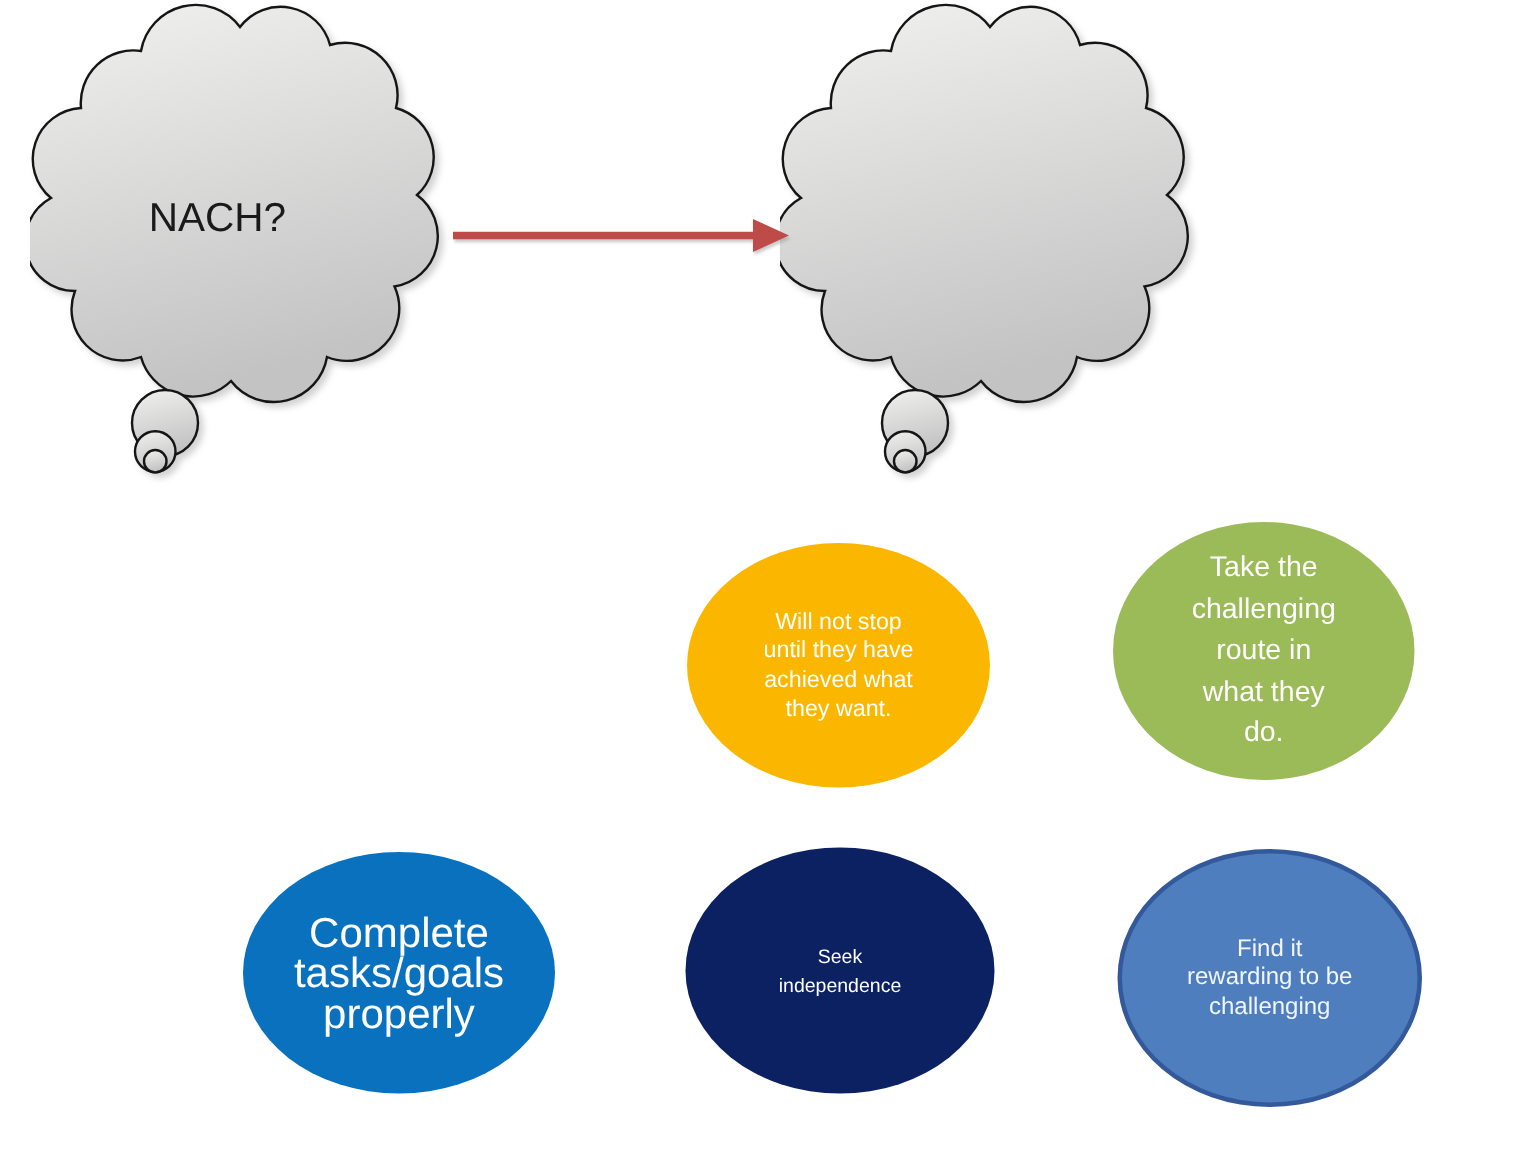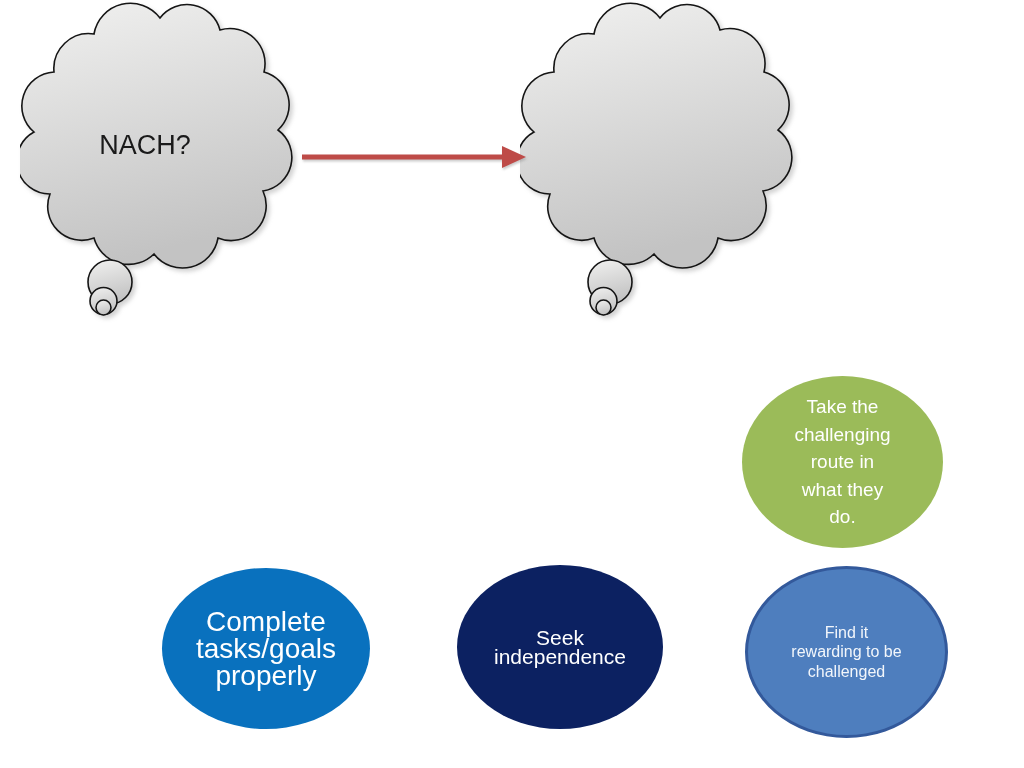--- a/index.html
+++ b/index.html
@@ -28,23 +28,23 @@
   }
   .bubble {
     position: absolute;
     border-radius: 50%;
     display: flex; align-items: center; justify-content: center;
     text-align: center;
     white-space: pre-line;
   }
   #bubble-1 { left: 153px; top: 349px; width: 209px; height: 178px; font-size: 23px;   line-height: 30px; }
   #bubble-2 { left: 458px; top: 362px; width: 202px; height: 163px; font-size: 15.5px; line-height: 19.5px; }
-  #bubble-3 { left: 742px; top: 376px; width: 201px; height: 172px; font-size: 19px;   line-height: 27.5px; align-items: center; }
+  #bubble-3 { left: 742px; top: 348px; width: 201px; height: 172px; font-size: 19px;   line-height: 27.5px; align-items: center; }
   #bubble-4 { left: 162px; top: 568px; width: 208px; height: 161px; font-size: 28px; line-height: 27px; }
-  #bubble-5 { left: 457px; top: 565px; width: 206px; height: 164px; font-size: 21px;   line-height: 19px; }
+  #bubble-5 { left: 457px; top: 565px; width: 206px; height: 164px; font-size: 13px;   line-height: 19px; }
   #bubble-6 { left: 745px; top: 566px; width: 203px; height: 172px; font-size: 16px;   line-height: 19.5px;
               border-style: solid; border-width: 3px; box-sizing: border-box; }
 </style>
 </head>
 <body>
 
 <div id="slide">
 
   <svg width="0" height="0" style="position:absolute">
     <defs>
@@ -81,20 +81,26 @@
   <svg class="cloud" style="left:520px; top:0" viewBox="0 0 276 334" width="276" height="334">
     <use href="#cloudShape" stroke="#151515"></use>
   </svg>
 
   <svg id="arrow" viewBox="0 0 232 30" width="232" height="30">
     <line x1="4" y1="15" x2="204" y2="15" stroke-width="5" style="stroke: rgb(190, 75, 72);"></line>
     <polygon points="204,4 228,15 204,26" style="fill: rgb(190, 75, 72);"></polygon>
   </svg>
 
 
+  <div class="bubble" id="bubble-2" style="background-color: rgb(251, 183, 0); color: rgb(255, 255, 255);">
+    <span>Will not stop
+until they have
+achieved what
+they want.</span>
+  </div>
 
   <div class="bubble" id="bubble-3" style="background-color: rgb(155, 187, 89); color: rgb(255, 255, 255);">
     <span>Take the
 challenging
 route in
 what they
 do.</span>
   </div>
 
   <div class="bubble" id="bubble-4" style="background-color: rgb(9, 113, 190); color: rgb(255, 255, 255);">
@@ -104,16 +110,16 @@
   </div>
 
   <div class="bubble" id="bubble-5" style="background-color: rgb(12, 33, 97); color: rgb(255, 255, 255);">
     <span>Seek
 independence</span>
   </div>
 
   <div class="bubble" id="bubble-6" style="background-color: rgb(78, 126, 190); color: rgb(242, 246, 251); border-color: rgb(51, 89, 155);">
     <span>Find it
 rewarding to be
-challenged</span>
+challenging</span>
   </div>
 
 </div>
 
 </body></html>

